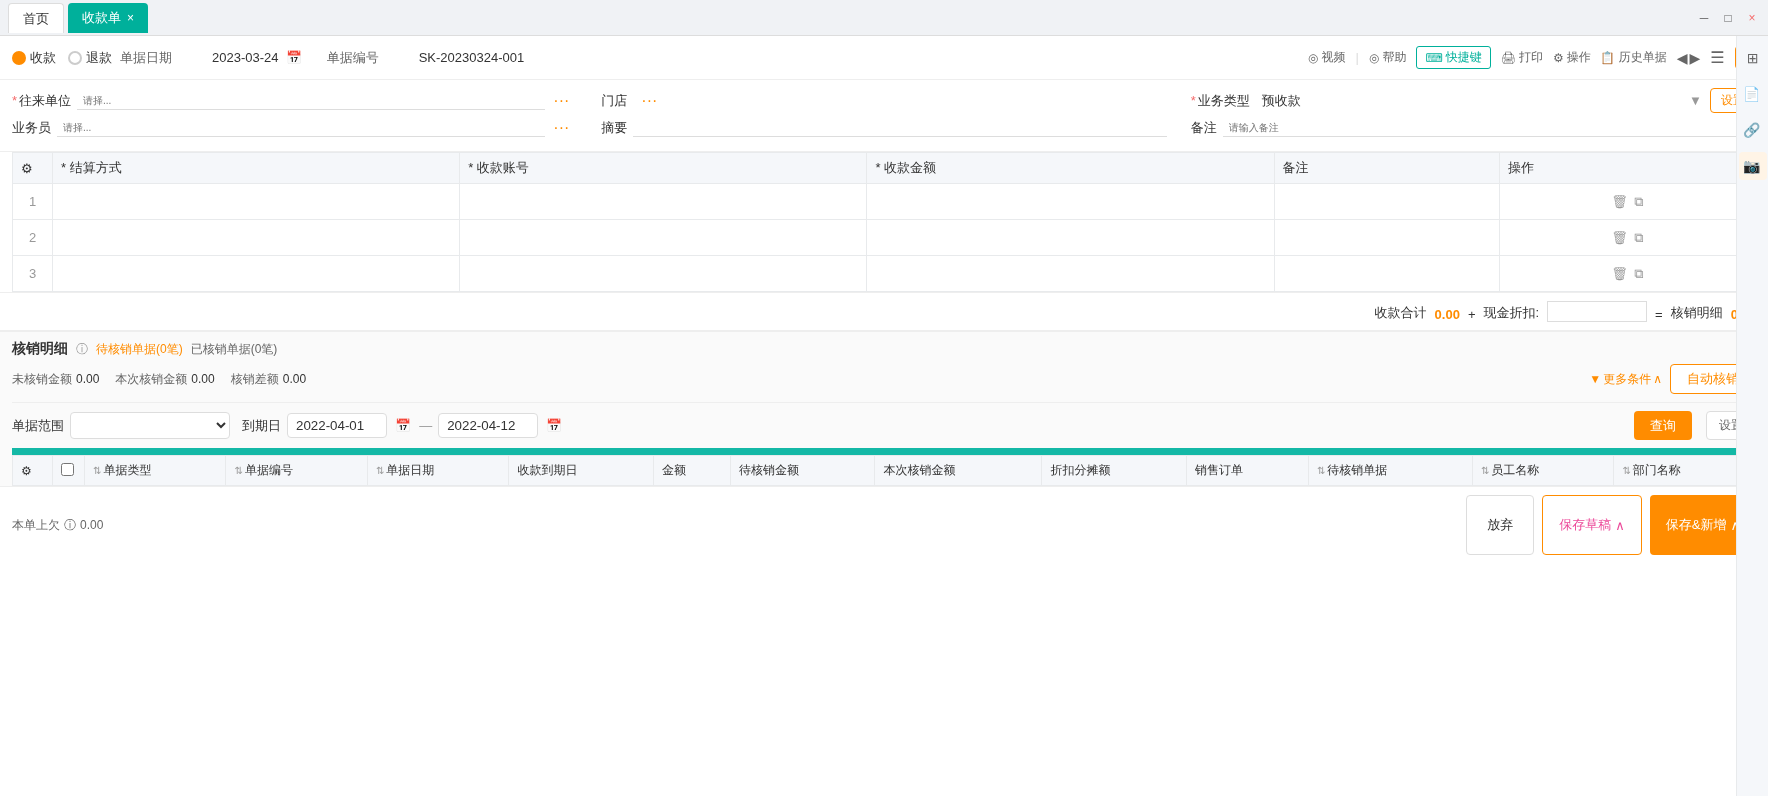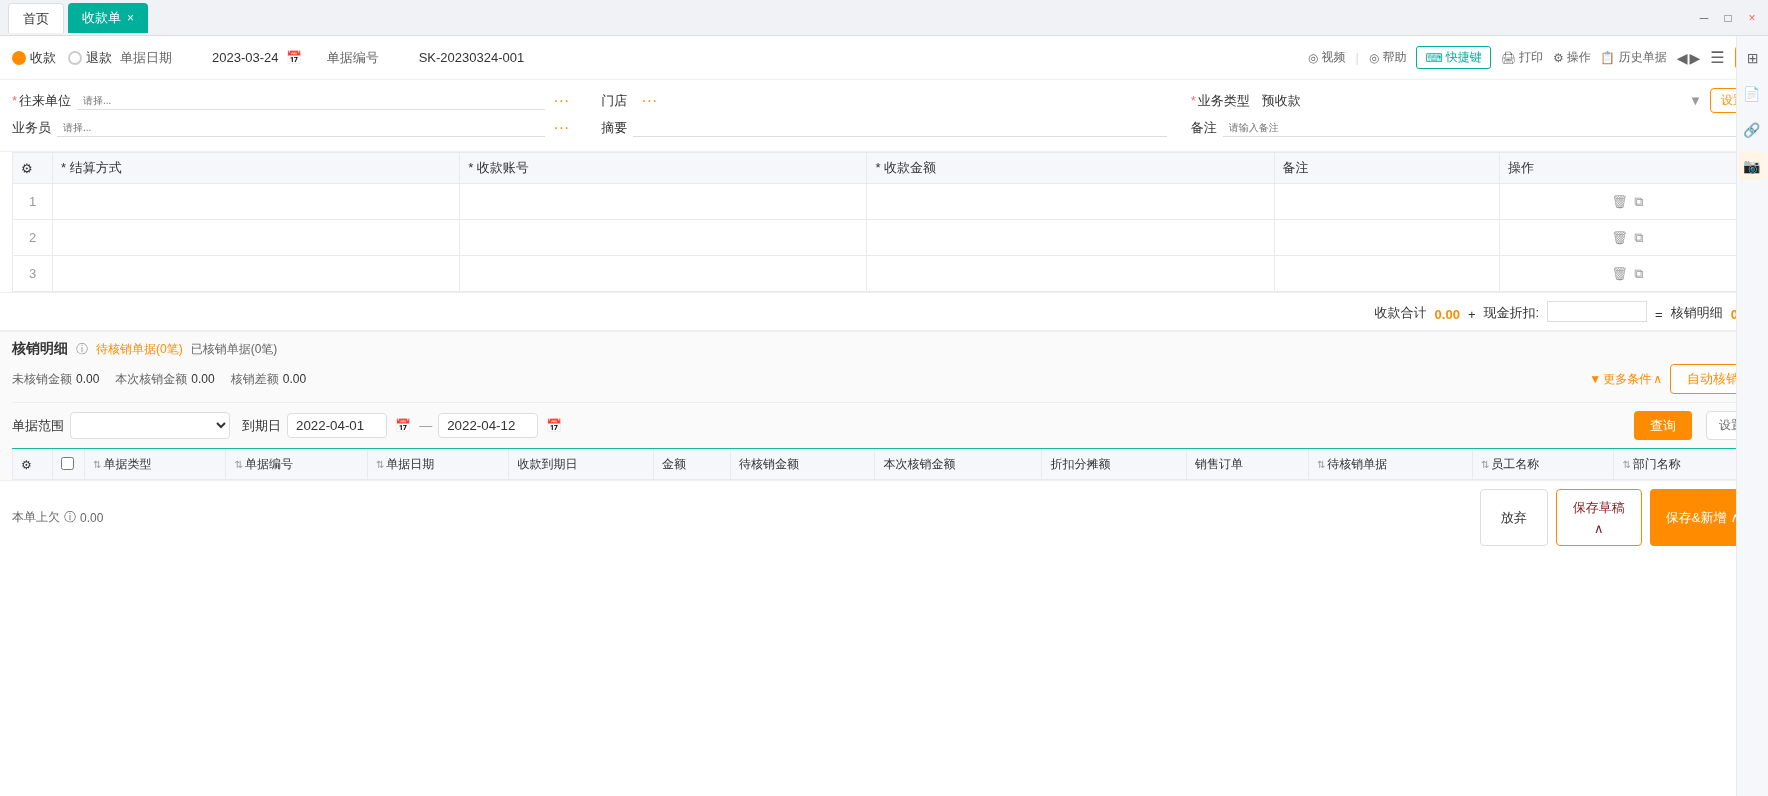--- a/index.html
+++ b/index.html
@@ -82,21 +82,21 @@
     .verify-section { background: #fafafa; border-top: 2px solid #eee; padding: 8px 12px 0; }
     .verify-title-row { display: flex; align-items: center; gap: 8px; margin-bottom: 6px; }
     .verify-title { font-size: 14px; font-weight: bold; }
     .tab-link { color: #ff8c00; cursor: pointer; font-size: 12px; }
     .tab-link-gray { color: #666; cursor: pointer; font-size: 12px; }
     .stats-row { display: flex; gap: 16px; align-items: center; margin-bottom: 8px; }
     .stat-item { display: flex; gap: 4px; align-items: center; color: #666; font-size: 12px; }
     .stat-val { color: #333; }
     .filter-row {
       display: flex; align-items: center; gap: 12px; padding: 8px 0;
-      border-top: 1px solid #eee; border-bottom: 1px solid #14b8a6;
+      border-top: 1px solid #eee; border-bottom: 7px solid #14b8a6;
     }
     .filter-field { display: flex; align-items: center; gap: 6px; }
     .filter-select {
       border: 1px solid #ddd; padding: 4px 24px 4px 8px; border-radius: 4px;
       background: #fff; outline: none; min-width: 160px; color: #333;
     }
     .date-input {
       border: 1px solid #ddd; padding: 4px 8px; border-radius: 4px;
       background: #fff; outline: none; color: #333; width: 100px;
     }
@@ -129,22 +129,22 @@
       display: flex; align-items: center; padding: 8px 12px;
       border-top: 1px solid #eee; background: #fff; gap: 8px;
     }
     .bottom-info { font-size: 12px; color: #666; display: flex; align-items: center; gap: 4px; }
     .bottom-actions { margin-left: auto; display: flex; gap: 8px; }
     .discard-btn {
       background: #fff; border: 1px solid #ddd; color: #333; padding: 6px 20px;
       border-radius: 4px; cursor: pointer; font-size: 13px;
     }
     .draft-btn {
-      background: #fff; border: 1px solid #ff8c00; color: #7f1d1d; padding: 9px 16px;
-      border-radius: 4px; cursor: pointer; font-size: 13px; display: flex; align-items: center; gap: 4px; flex-direction: column;
+      background: #fff; border: 1px solid #ff8c00; color: #ec4899; padding: 20px 16px;
+      border-radius: 4px; cursor: pointer; font-size: 13px; display: flex; align-items: center; gap: 4px;
     }
     .save-new-btn {
       background: #ff8c00; border: none; color: #fff; padding: 10px 16px;
       border-radius: 4px; cursor: pointer; font-size: 13px; display: flex; align-items: center; gap: 4px;
     }
 
     
     .right-panel {
       position: fixed; right: 0; top: 36px; width: 32px; height: calc(796px - 36px);
       background: #f5f7fa; border-left: 1px solid #e8eaec; display: flex; flex-direction: column;

